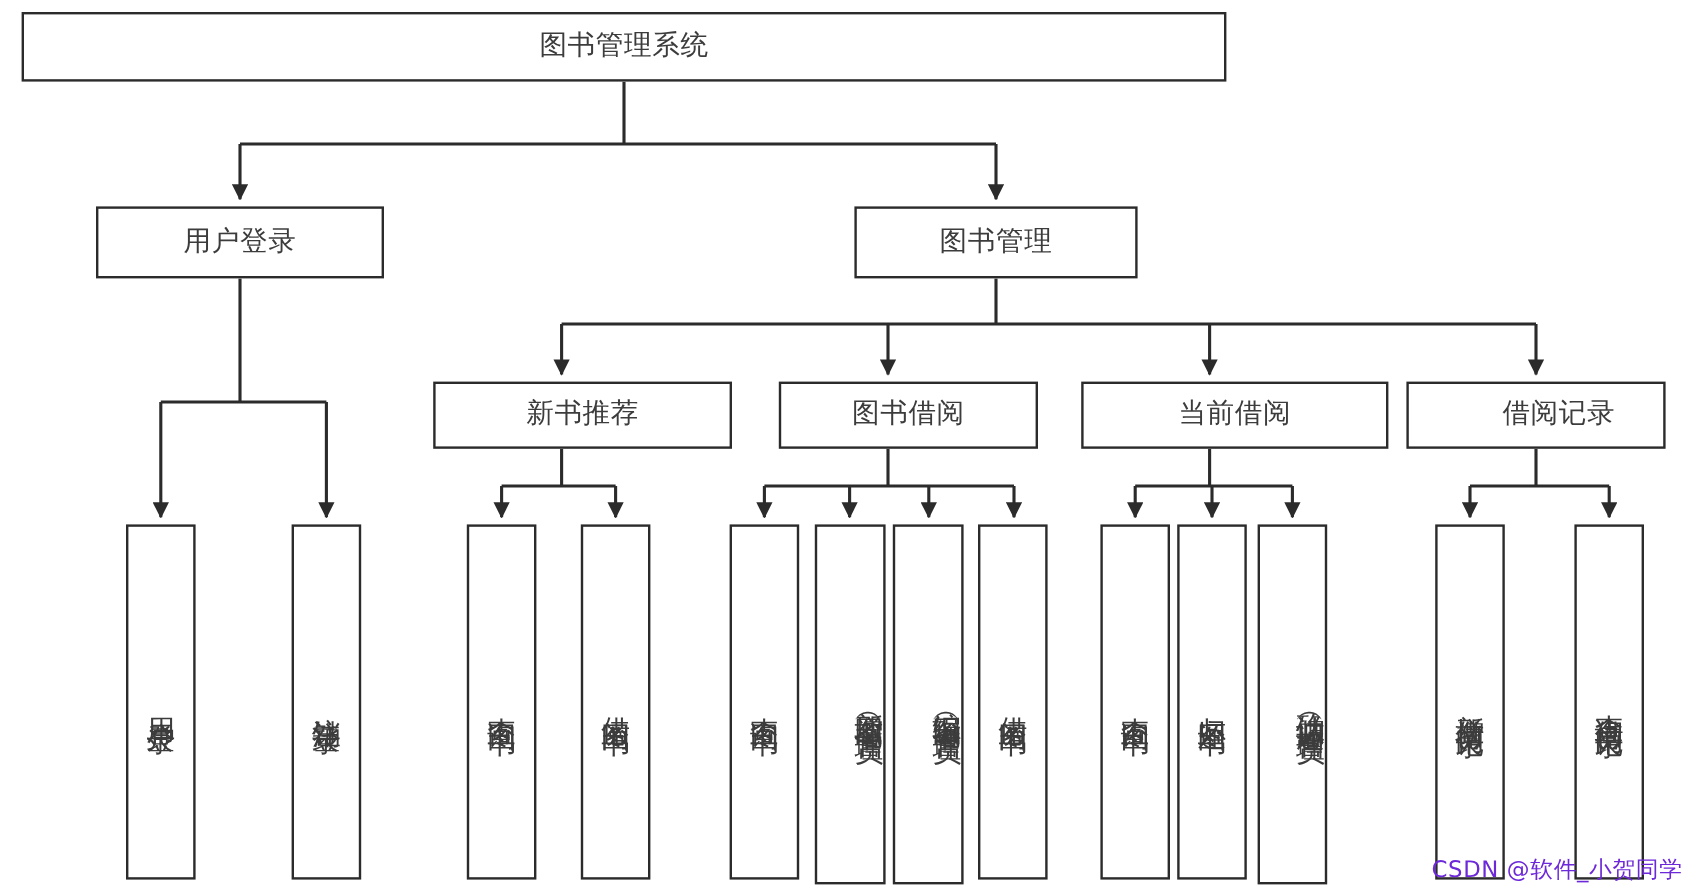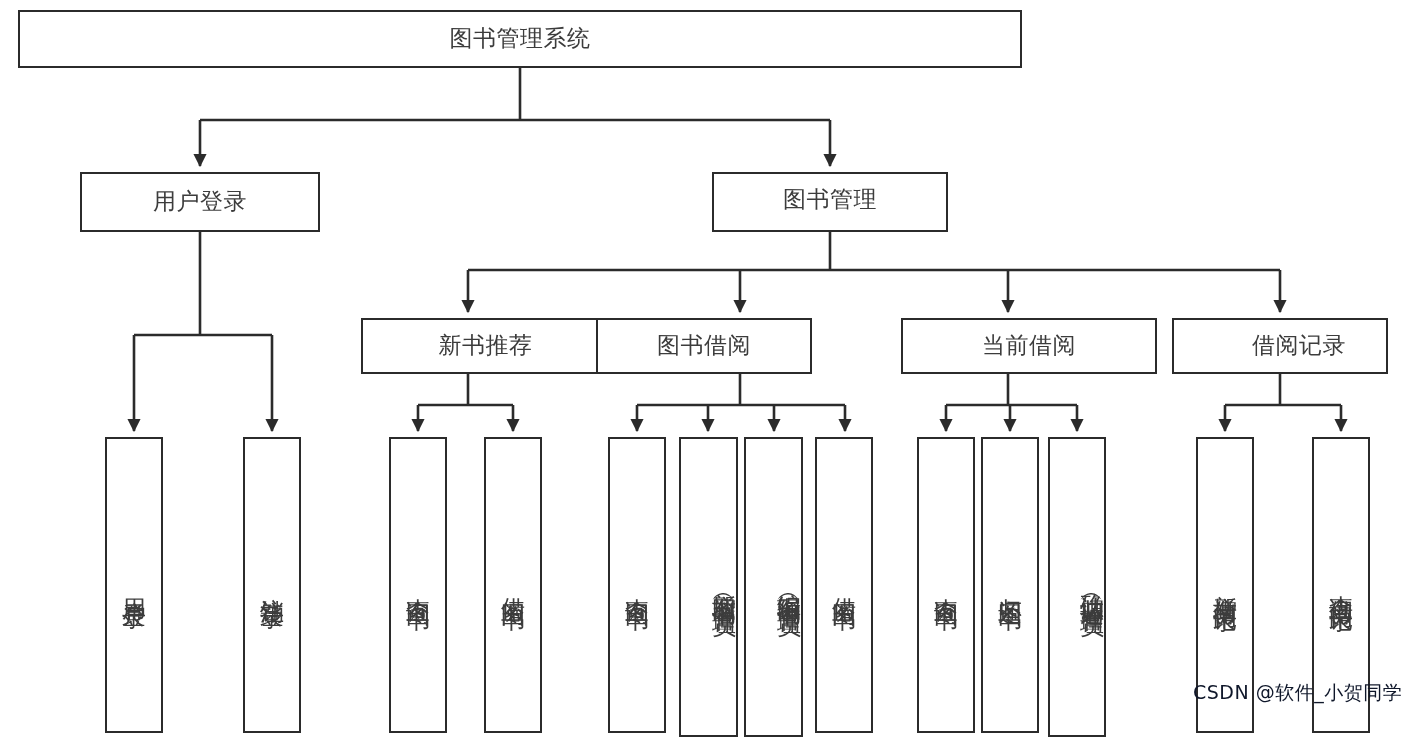--- a/index.html
+++ b/index.html
@@ -50,23 +50,23 @@
     padding: 4px 0;
   }
   .node.vert > .vtext {
     writing-mode: vertical-rl;
     text-orientation: upright;
     white-space: nowrap;
   }
   .watermark {
     position: absolute;
     left: 1193px;
-    top: 680px;
+    top: 712px;
     font-size: 19px;
-    color: #0f172a;
+    color: #6d28d9;
     white-space: nowrap;
     z-index: 3;
     letter-spacing: 0.5px;
   }
 </style>
 </head>
 <body>
 
 <div id="canvas">
 
@@ -120,28 +120,28 @@
     </g>
   </svg>
 
   <div class="node horiz" style="left:18px; top:10px; width:1004px; height:58px;">
     <span>图书管理系统</span>
   </div>
 
   <div class="node horiz" style="left:80px; top:172px; width:240px; height:60px;">
     <span>用户登录</span>
   </div>
-  <div class="node horiz" style="left:712px; top:172px; width:236px; height:60px;font-family:Liberation Mono, monospace;">
+  <div class="node horiz" style="left:712px; top:172px; width:236px; height:60px;">
     <span>图书管理</span>
   </div>
 
   <div class="node horiz" style="left:361px; top:318px; width:249px; height:56px;">
     <span>新书推荐</span>
   </div>
-  <div class="node horiz" style="left:596px; top:318px; width:216px; height:56px;">
+  <div class="node horiz" style="left:649px; top:318px; width:216px; height:56px;">
     <span>图书借阅</span>
   </div>
   <div class="node horiz" style="left:901px; top:318px; width:256px; height:56px;">
     <span>当前借阅</span>
   </div>
   <div class="node horiz" style="left:1172px; top:318px; width:216px; height:56px;padding-left:38px;">
     <span>借阅记录</span>
   </div>
 
   <div class="node vert" style="left:105px; top:437px; width:58px; height:296px;">

